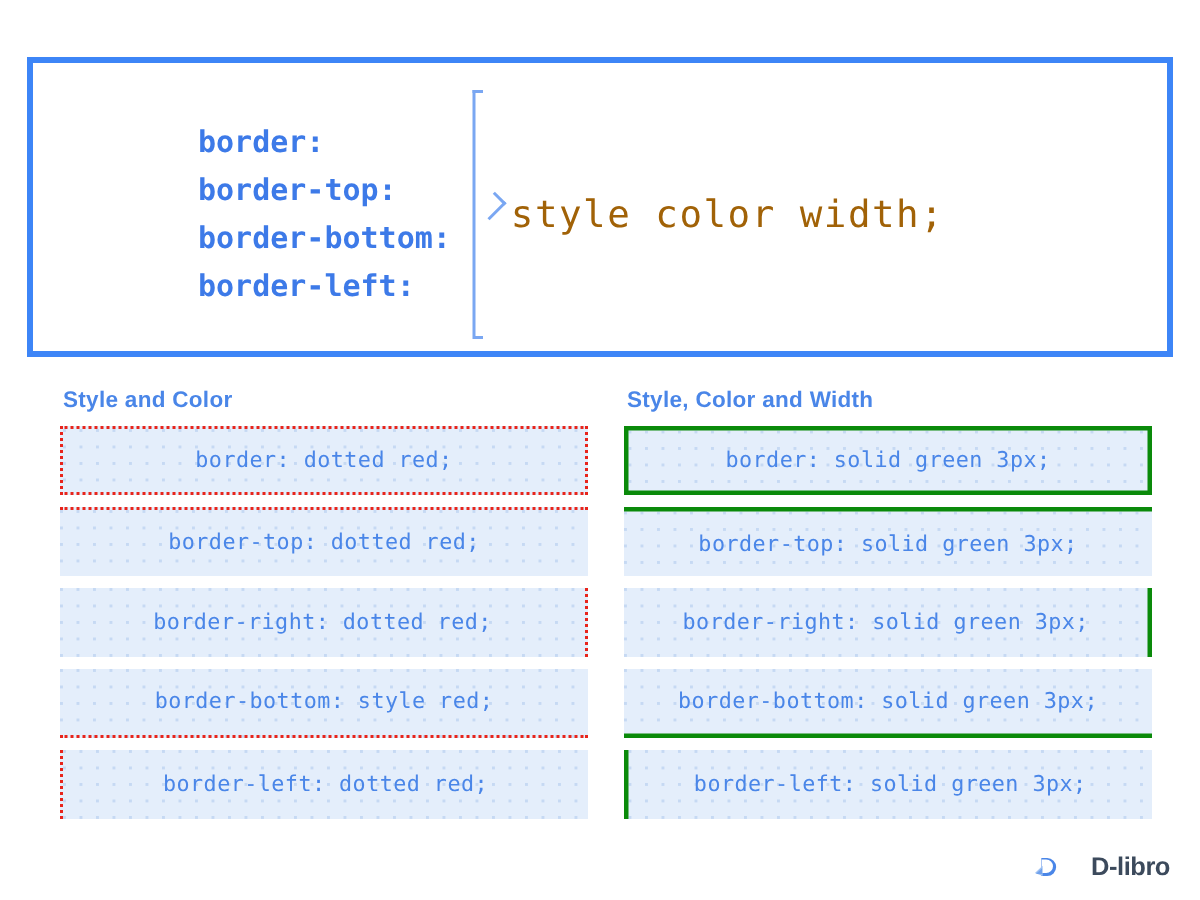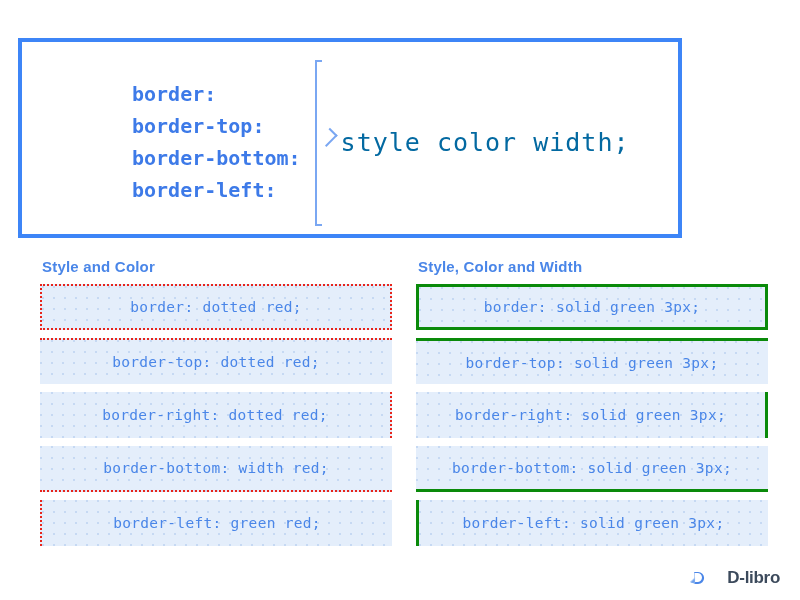--- a/index.html
+++ b/index.html
@@ -13,21 +13,21 @@
     font-family: "Liberation Sans", sans-serif;
     overflow: hidden;
     position: relative;
   }
 
   
   #syntax-panel {
     position: absolute;
     left: 18px;
     top: 38px;
-    width: 664px;
+    width: 764px;
     height: 200px;
     border: 4px solid #3d85f7;
     background: #ffffff;
     box-sizing: border-box;
   }
   #syntax-inner {
     position: absolute;
     left: 110px;
     top: 16px;
     display: flex;
@@ -83,21 +83,21 @@
     border-top: 2px solid #7aa7f2;
     border-right: 2px solid #7aa7f2;
     transform-origin: center;
     rotate: 45deg;
     margin-top: -7px;
     margin-left: 1px;
   }
   #value-text {
     font-family: "DejaVu Sans Mono", monospace;
     font-size: 25px;
-    color: #0369a1;
+    color: #a16207;
     white-space: pre;
     margin-left: 8px;
     letter-spacing: 1px;
   }
 
   
   #columns {
     position: absolute;
     left: 40px;
     top: 258px;
@@ -206,24 +206,24 @@
     <div class="demo-box bd-red-all">
       <span class="code">border: dotted red;</span>
     </div>
     <div class="demo-box bd-red-top">
       <span class="code">border-top: dotted red;</span>
     </div>
     <div class="demo-box bd-red-right">
       <span class="code">border-right: dotted red;</span>
     </div>
     <div class="demo-box bd-red-bottom">
-      <span class="code">border-bottom: width red;</span>
+      <span class="code">border-bottom: style red;</span>
     </div>
     <div class="demo-box bd-red-left">
-      <span class="code">border-left: green red;</span>
+      <span class="code">border-left: dotted red;</span>
     </div>
   </div>
 
   <div class="column">
     <div class="column-title">Style, Color and Width</div>
 
     <div class="demo-box bd-green-all">
       <span class="code">border: solid green 3px;</span>
     </div>
     <div class="demo-box bd-green-top">

